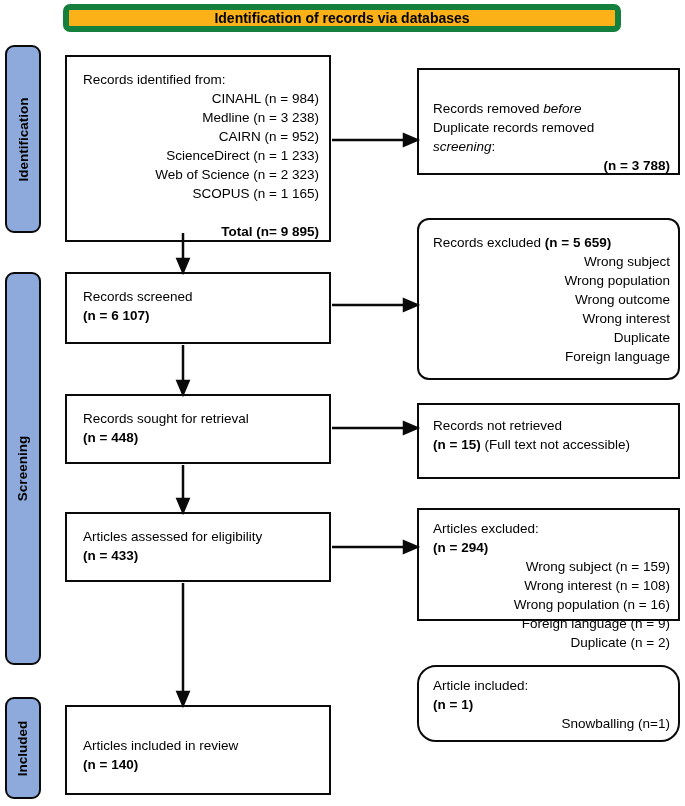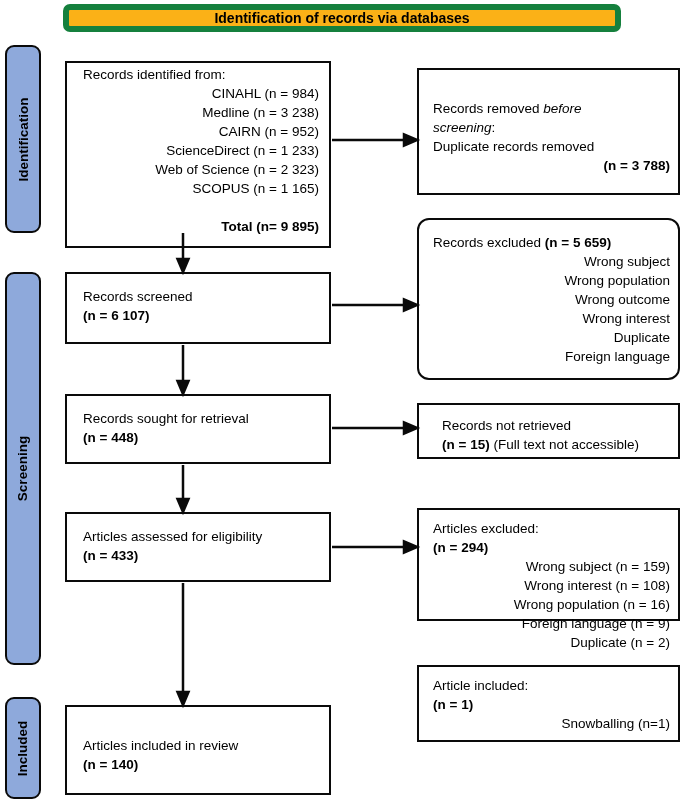--- a/index.html
+++ b/index.html
@@ -49,21 +49,21 @@
   <div class="tab" style="top:45px; height:188px;">
     <span>Identification</span>
   </div>
   <div class="tab" style="top:272px; height:393px;">
     <span>Screening</span>
   </div>
   <div class="tab" style="top:697px; height:102px;">
     <span>Included</span>
   </div>
 
-  <div class="box" style="left:65px; top:61px; width:266px; height:187px; padding:2px 10px 0 16px;">
+  <div class="box" style="left:65px; top:55px; width:266px; height:187px; padding:13px 10px 0 16px;">
     <div class="line">Records identified from:</div>
     <div class="line ind">CINAHL (n = 984)</div>
     <div class="line ind">Medline (n = 3 238)</div>
     <div class="line ind">CAIRN (n = 952)</div>
     <div class="line ind">ScienceDirect (n = 1 233)</div>
     <div class="line ind">Web of Science (n = 2 323)</div>
     <div class="line ind">SCOPUS (n = 1 165)</div>
     <div class="spacer"></div>
     <div class="line ind b">Total (n= 9 895)</div>
   </div>
@@ -81,53 +81,53 @@
   <div class="box" style="left:65px; top:512px; width:266px; height:70px; padding:13px 20px 0 16px;">
     <div class="line">Articles assessed for eligibility</div>
     <div class="line b">(n = 433)</div>
   </div>
 
   <div class="box" style="left:65px; top:705px; width:266px; height:90px; padding:29px 10px 0 16px;">
     <div class="line">Articles included in review</div>
     <div class="line b">(n = 140)</div>
   </div>
 
-  <div class="box" style="left:417px; top:68px; width:263px; height:127px; padding:29px 8px 0 14px;">
+  <div class="box" style="left:417px; top:68px; width:263px; height:107px; padding:29px 8px 0 14px;">
     <div class="line"><span>Records removed </span><i>before</i></div>
+    <div class="line">Duplicate records removed</div>
     <div class="line"><i>screening</i><span>:</span></div>
-    <div class="line">Duplicate records removed</div>
     <div class="line ind b">(n = 3 788)</div>
   </div>
 
   <div class="box" style="left:417px; top:218px; width:263px; height:162px; padding:13px 8px 0 14px;border-radius:12px;">
     <div class="line"><span>Records excluded </span><span class="b">(n = 5 659)</span></div>
     <div class="line ind">Wrong subject</div>
     <div class="line ind">Wrong population</div>
     <div class="line ind">Wrong outcome</div>
     <div class="line ind">Wrong interest</div>
     <div class="line ind">Duplicate</div>
     <div class="line ind">Foreign language</div>
   </div>
 
-  <div class="box" style="left:417px; top:403px; width:263px; height:56px; padding:11px 6px 0 23px;">
+  <div class="box" style="left:417px; top:403px; width:263px; height:76px; padding:11px 6px 0 14px;">
     <div class="line">Records not retrieved</div>
     <div class="line"><span class="b">(n = 15)</span><span> (Full text not accessible)</span></div>
   </div>
 
   <div class="box" style="left:417px; top:508px; width:263px; height:113px; padding:9px 8px 0 14px;">
     <div class="line">Articles excluded:</div>
     <div class="line b">(n = 294)</div>
     <div class="line ind">Wrong subject (n = 159)</div>
     <div class="line ind">Wrong interest (n = 108)</div>
     <div class="line ind">Wrong population (n = 16)</div>
     <div class="line ind">Foreign language (n = 9)</div>
     <div class="line ind">Duplicate (n = 2)</div>
   </div>
 
-  <div class="box" style="left:417px; top:665px; width:263px; height:77px; padding:9px 8px 0 14px;">
+  <div class="box" style="left:417px; top:665px; width:263px; height:77px; padding:9px 8px 0 14px;border-radius:19px;">
     <div class="line">Article included:</div>
     <div class="line b">(n = 1)</div>
     <div class="line ind">Snowballing (n=1)</div>
   </div>
 
   <svg class="arrows" width="685" height="806" viewBox="0 0 685 806">
     <g stroke="#0a0a0a" stroke-width="2.5" fill="#0a0a0a">
 
       <g>
         <line x1="332" y1="140" x2="405" y2="140"></line>

